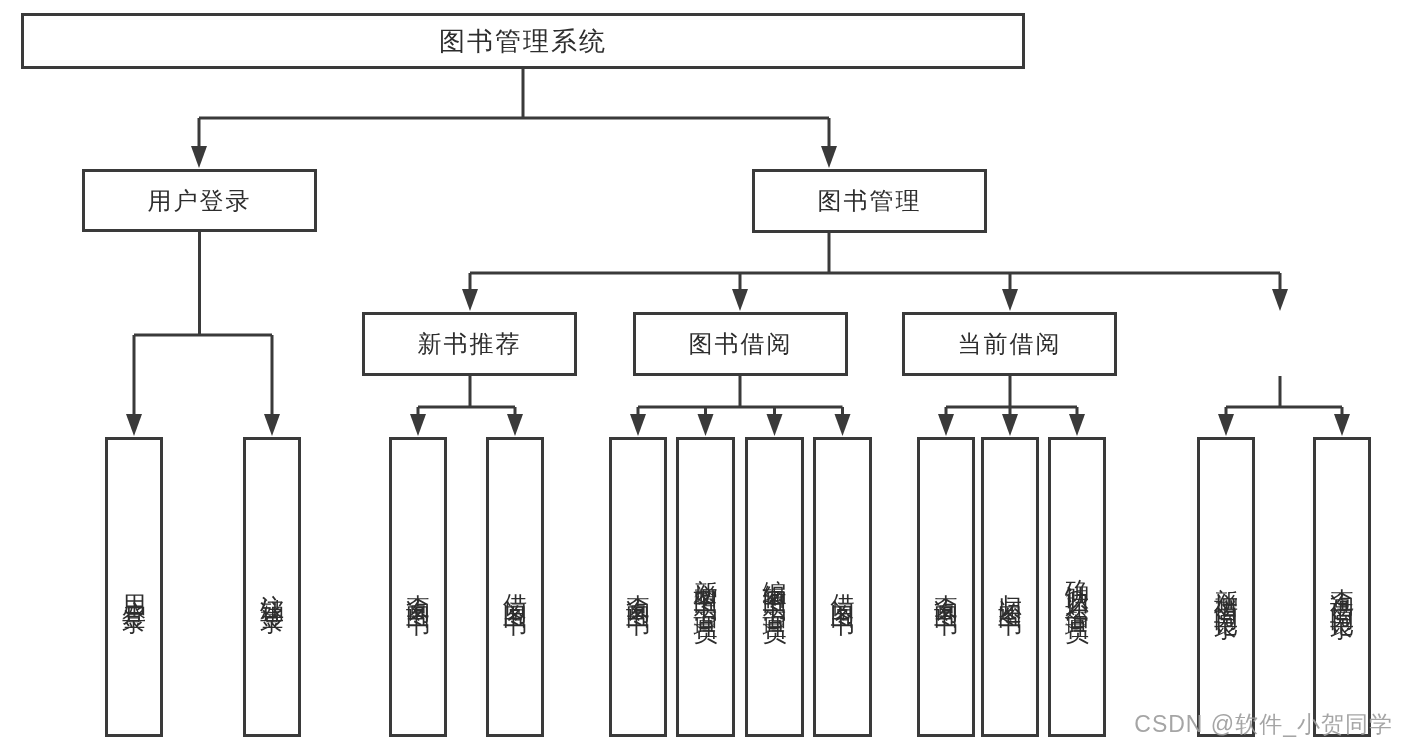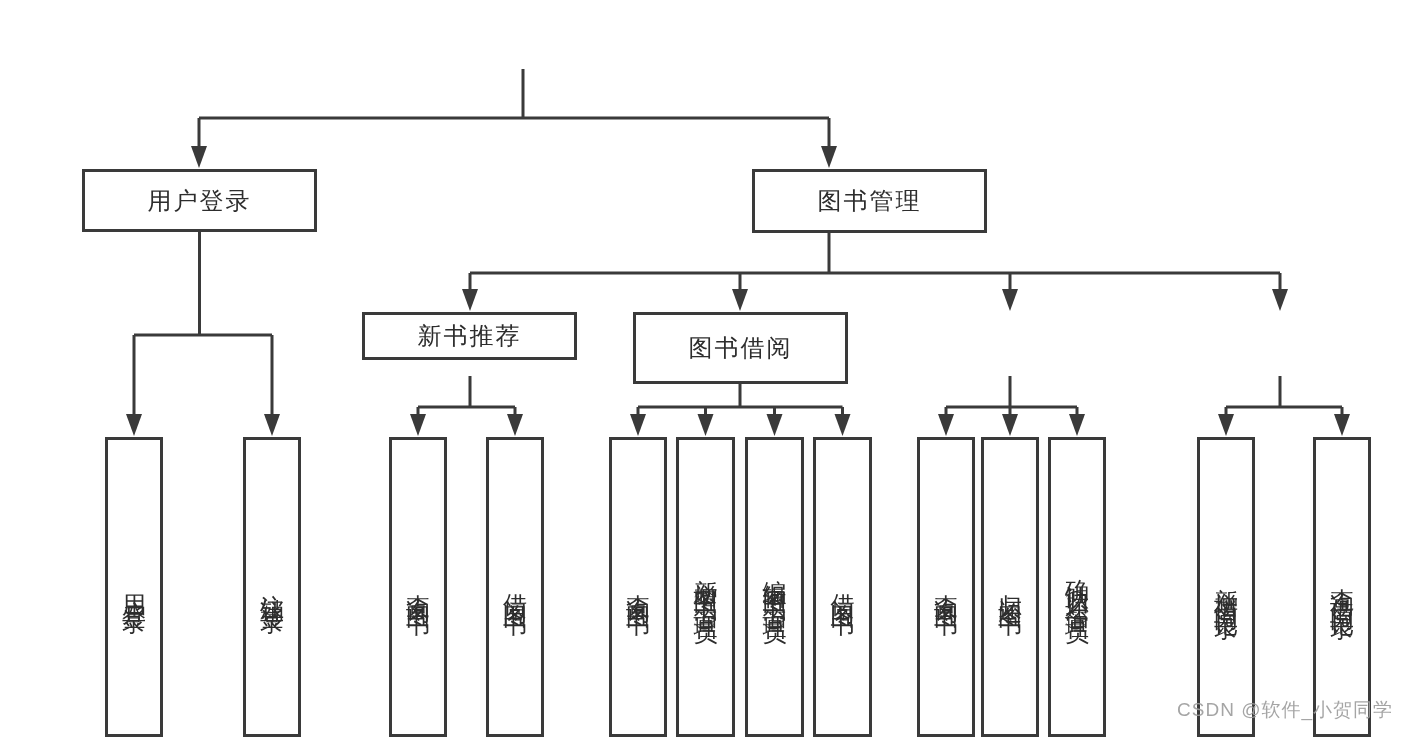--- a/index.html
+++ b/index.html
@@ -32,23 +32,23 @@
   .node.root{font-size:26px;}
   .node.leaf{
     writing-mode:vertical-rl;
     text-orientation:mixed;
     letter-spacing:6px;
     font-size:24px;
     line-height:1;
   }
   .watermark{
     position:absolute;
-    right:12px;bottom:24px;
+    right:12px;bottom:7px;
     z-index:5;
-    font-size:19px;
+    font-size:23px;
     color:var(--watermark);
     letter-spacing:1px;
     opacity:.92;
   }
 </style>
 </head>
 <body>
 
 <div class="canvas">
 
@@ -78,26 +78,28 @@
       <polygon points="774.5,436 766.5,414 782.5,414"></polygon>
       <polygon points="842.5,436 834.5,414 850.5,414"></polygon>
       <polygon points="946,436 938,414 954,414"></polygon>
       <polygon points="1010,436 1002,414 1018,414"></polygon>
       <polygon points="1077,436 1069,414 1085,414"></polygon>
       <polygon points="1226,436 1218,414 1234,414"></polygon>
       <polygon points="1342,436 1334,414 1350,414"></polygon>
     </g>
   </svg>
 
+  <div class="node root" style="left:21px;top:13px;width:1004px;height:56px;">图书管理系统</div>
 
   <div class="node" style="left:82px;top:169px;width:235px;height:63px;">用户登录</div>
   <div class="node" style="left:752px;top:169px;width:235px;height:64px;">图书管理</div>
 
-  <div class="node" style="left:362px;top:312px;width:215px;height:48px;">新书推荐</div>
-  <div class="node" style="left:633px;top:312px;width:215px;height:72px;">图书借阅</div>
+  <div class="node" style="left:362px;top:312px;width:215px;height:64px;">新书推荐</div>
+  <div class="node" style="left:633px;top:312px;width:215px;height:64px;">图书借阅</div>
+  <div class="node" style="left:902px;top:312px;width:215px;height:64px;">当前借阅</div>
 
   <div class="node leaf" style="left:105px;top:437px;width:58px;height:300px;">用户登录</div>
   <div class="node leaf" style="left:243px;top:437px;width:58px;height:300px;">注销登录</div>
 
   <div class="node leaf" style="left:389px;top:437px;width:58px;height:300px;">查询图书</div>
   <div class="node leaf" style="left:486px;top:437px;width:58px;height:300px;">借阅图书</div>
 
   <div class="node leaf" style="left:609px;top:437px;width:58px;height:300px;">查询图书</div>
   <div class="node leaf" style="left:676px;top:437px;width:59px;height:300px;">新增图书（管理员）</div>
   <div class="node leaf" style="left:745px;top:437px;width:59px;height:300px;">编辑图书（管理员）</div>

